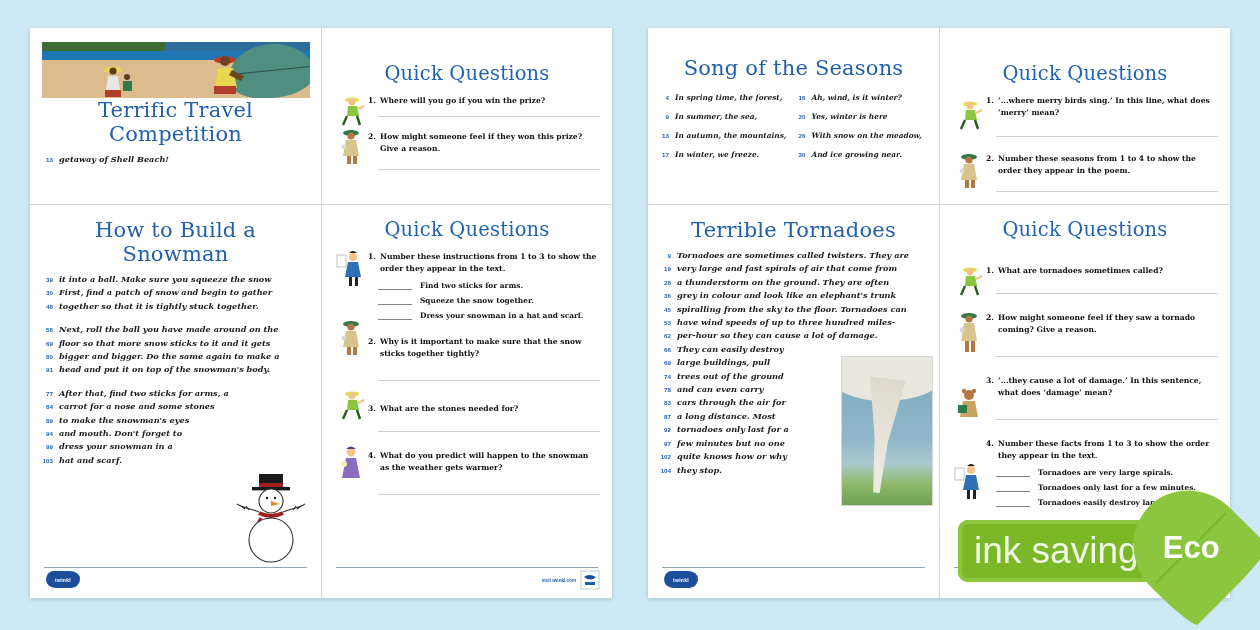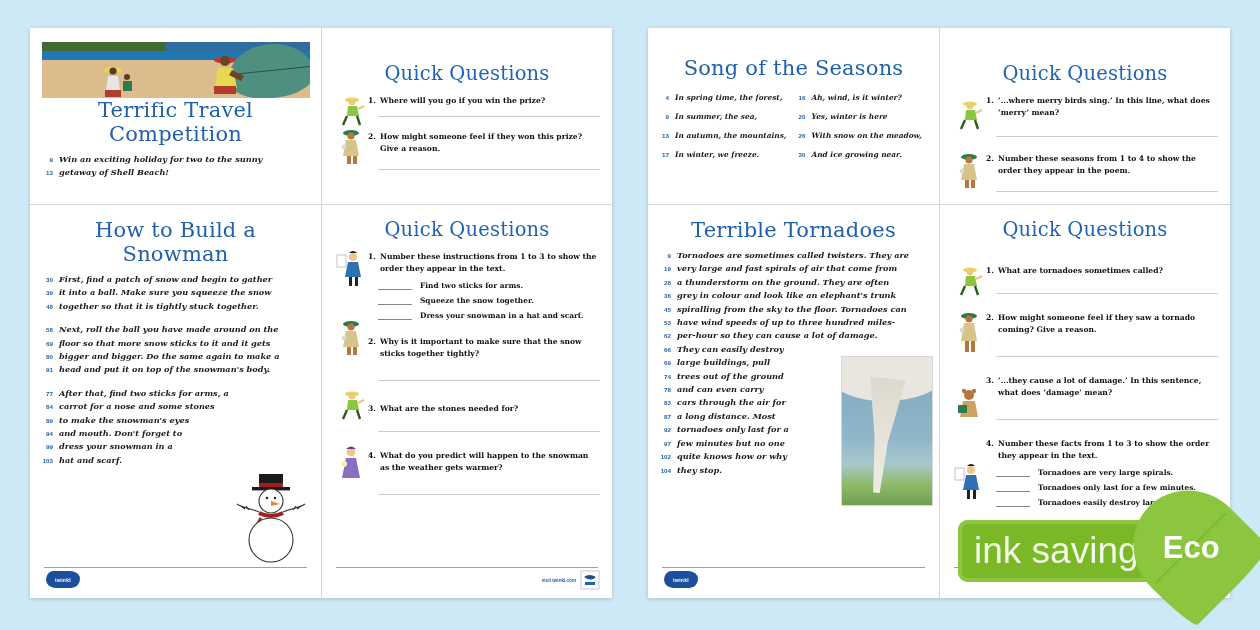--- a/index.html
+++ b/index.html
@@ -223,41 +223,37 @@
             <ellipse cx="17" cy="8" rx="11" ry="3.6" fill="#c0392b"></ellipse>
             <circle cx="17" cy="9" r="5" fill="#6b4423"></circle>
             <path d="M10 16h15l4 20H7z" fill="#e8d84f"></path>
             <path d="M24 18l12 6-3 5-12-6z" fill="#6b4423"></path>
             <rect x="6" y="34" width="22" height="8" fill="#b13d2b"></rect>
           </svg>
         </div>
         <div class="doc-title title-lg">Terrific Travel Competition</div>
         <div class="passage">
           <div class="pline">
-              <span class="pnum">9</span>
-              <span class="ptext">Win an exciting holiday for two to the sunny</span>
-            </div>
-          <div class="pline">
               <span class="pnum">13</span>
               <span class="ptext">getaway of Shell Beach!</span>
             </div>
         </div>
       </div>
       <div class="divider-h" style="top:176px"></div>
 
       <div class="wsheet" style="height:394px">
         <div class="doc-title title-lg" style="margin-top:4px">How to Build a Snowman</div>
         <div class="passage">
           <div class="pline">
+              <span class="pnum">39</span>
+              <span class="ptext">it into a ball. Make sure you squeeze the snow</span>
+            </div>
+          <div class="pline">
               <span class="pnum">30</span>
               <span class="ptext">First, find a patch of snow and begin to gather</span>
-            </div>
-          <div class="pline">
-              <span class="pnum">39</span>
-              <span class="ptext">it into a ball. Make sure you squeeze the snow</span>
             </div>
           <div class="pline">
               <span class="pnum">48</span>
               <span class="ptext">together so that it is tightly stuck together.</span>
             </div>
           <div class="pgap"></div>
           <div class="pline">
               <span class="pnum">58</span>
               <span class="ptext">Next, roll the ball you have made around on the</span>
             </div>

